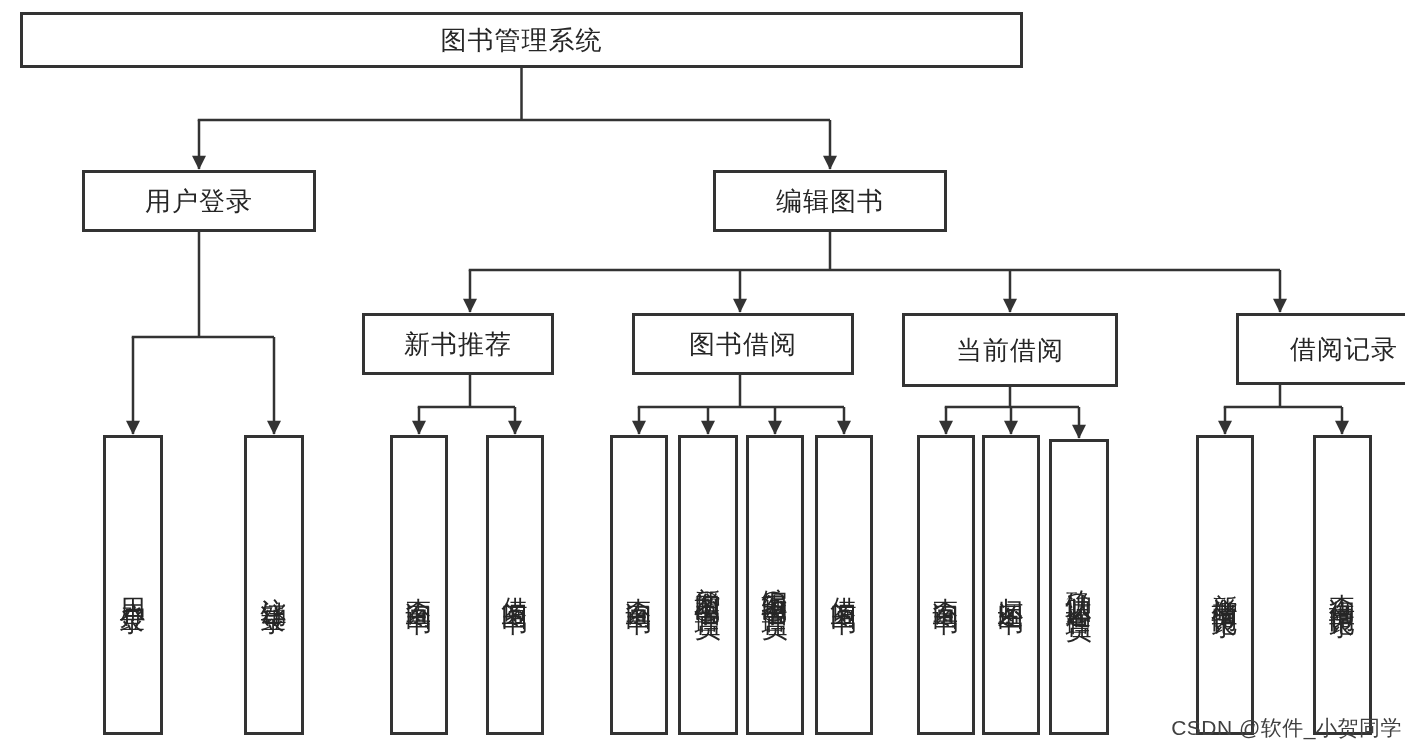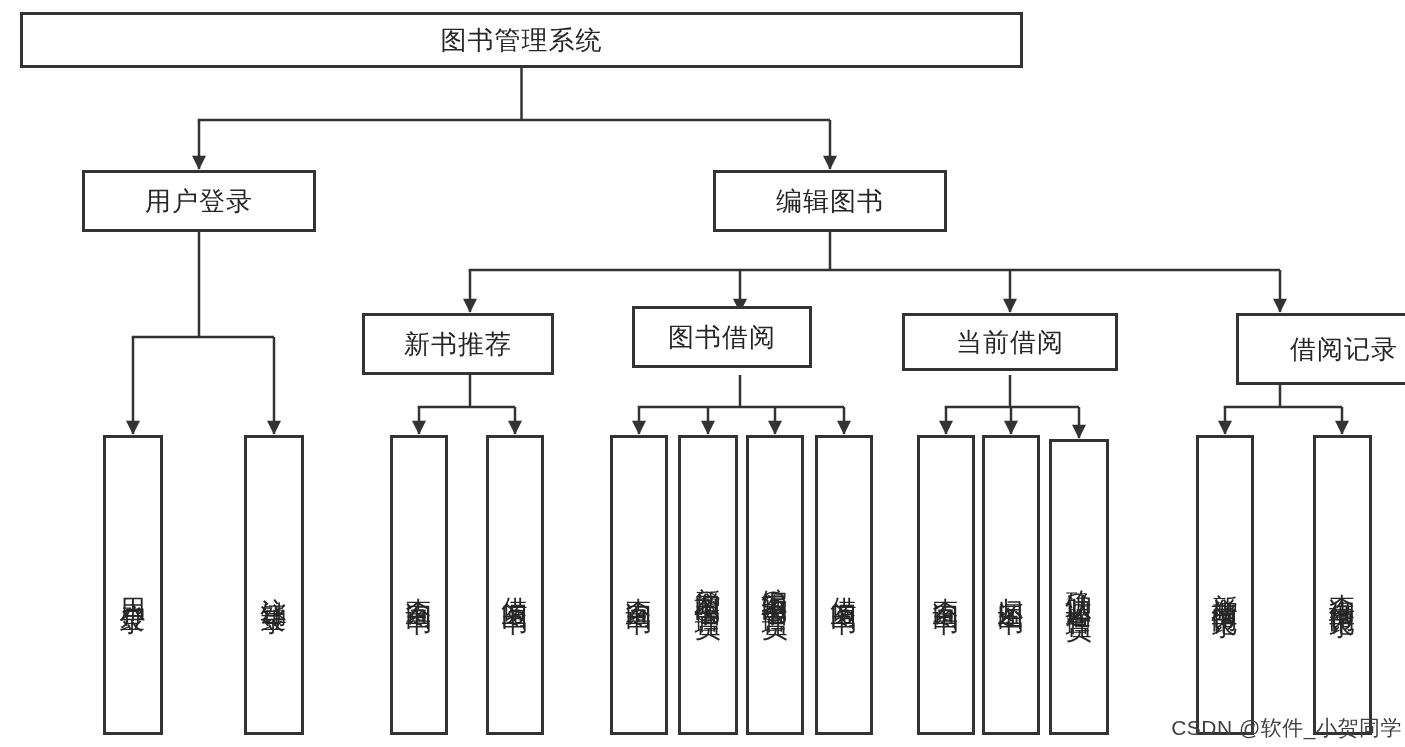--- a/index.html
+++ b/index.html
@@ -92,22 +92,22 @@
       <path d="M1342 407 V434" marker-end="url(#arrow)"></path>
     </g>
   </svg>
 
   <div class="node" style="left:20px;top:12px;width:1003px;height:56px">图书管理系统</div>
 
   <div class="node" style="left:82px;top:170px;width:234px;height:62px">用户登录</div>
   <div class="node" style="left:713px;top:170px;width:234px;height:62px">编辑图书</div>
 
   <div class="node" style="left:362px;top:313px;width:192px;height:62px">新书推荐</div>
-  <div class="node" style="left:632px;top:306px;width:180px;height:62px">图书借阅</div>
-  <div class="node" style="left:902px;top:313px;width:216px;height:58px">当前借阅</div>
+  <div class="node" style="left:632px;top:313px;width:222px;height:62px">图书借阅</div>
+  <div class="node" style="left:902px;top:313px;width:216px;height:74px">当前借阅</div>
   <div class="node" style="left:1236px;top:313px;width:216px;height:72px">借阅记录</div>
 
   <div class="node leaf" style="left:103px;top:435px;width:60px;height:300px">
     <span>用户登录</span>
   </div>
   <div class="node leaf" style="left:244px;top:435px;width:60px;height:300px">
     <span>注销登录</span>
   </div>
 
   <div class="node leaf" style="left:390px;top:435px;width:58px;height:300px">

